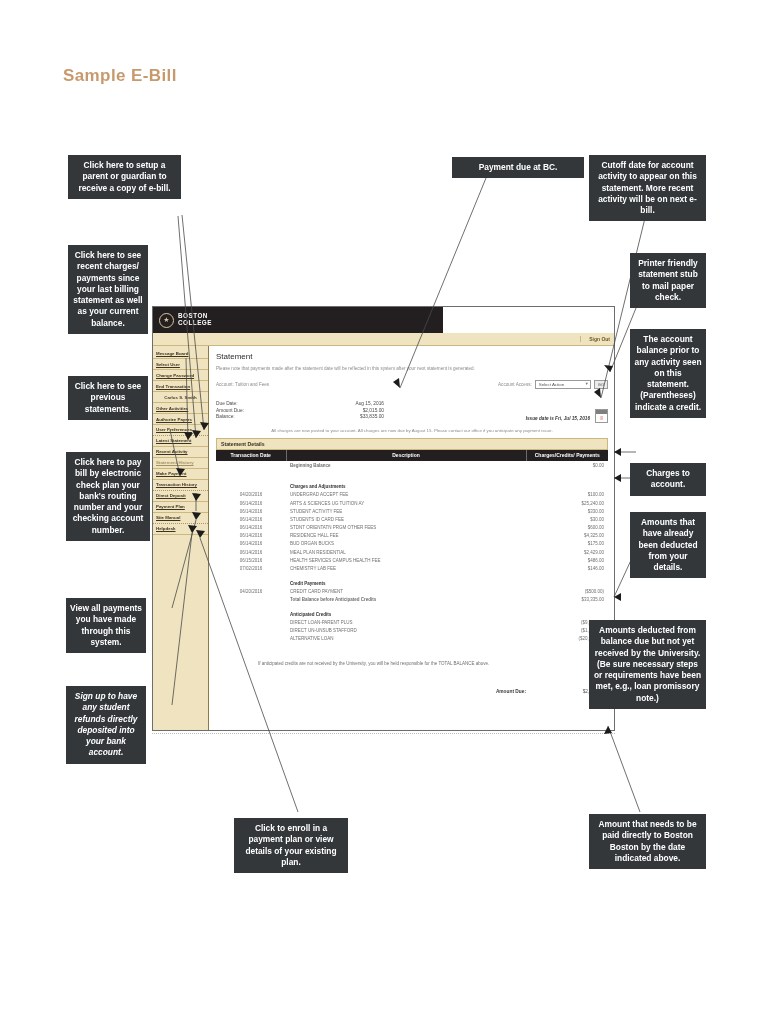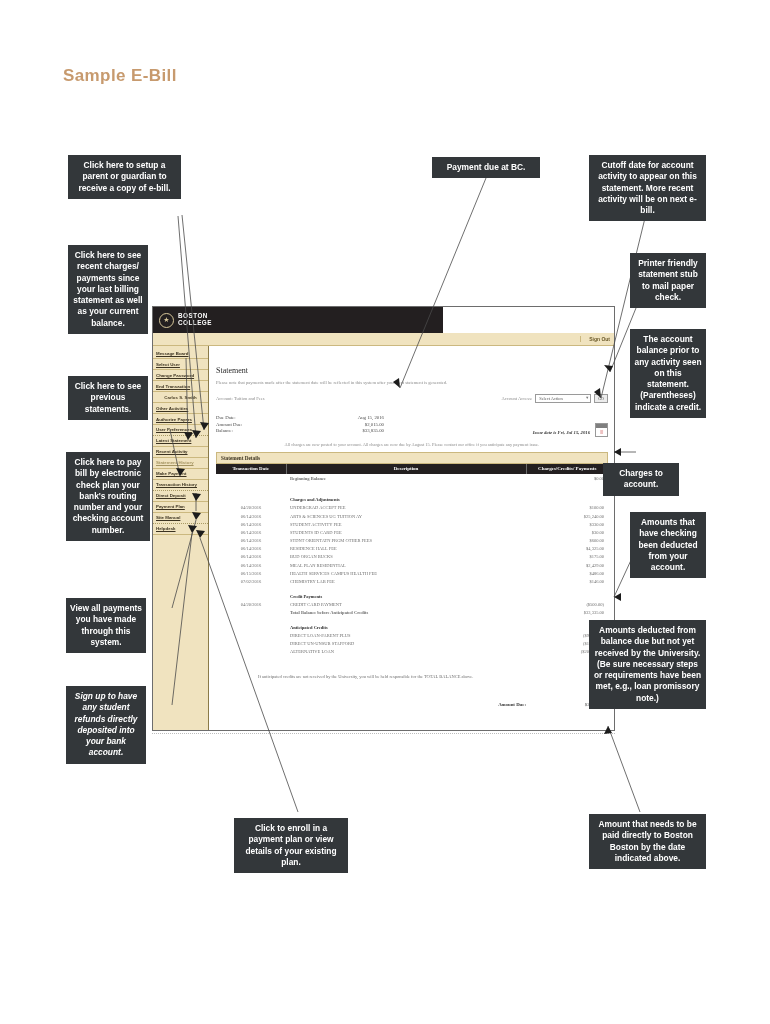--- a/index.html
+++ b/index.html
@@ -58,21 +58,21 @@
   .nav-item{
     font-size:4.4px;color:#3b3220;font-weight:bold;
     padding:2.6px 3px 2.4px 3px;
     border-bottom:1px solid #cbb87f;
     text-decoration:underline;
     white-space:nowrap;overflow:hidden;
   }
   .nav-item.dotted{border-bottom:1px dotted #a99a64;}
   .nav-item.user{text-decoration:none;text-align:center;color:#4a3f26;}
   .nav-item.muted{color:#a49461;}
-  .content{flex:1 1 auto;padding:20px 6px 0 7px;box-sizing:border-box;position:relative;font-family:Liberation Serif, serif;}
+  .content{flex:1 1 auto;padding:6px 6px 0 7px;box-sizing:border-box;position:relative;}
   .stmt-h{font-size:8px;color:#2b2b2b;margin:0 0 5px 0;font-weight:normal;}
   .note{font-size:4.6px;color:#8b8b8b;margin-bottom:9px;}
   .acct-row{display:flex;justify-content:space-between;align-items:center;margin-bottom:12px;}
   .acct-left{font-size:4.6px;color:#8b8b8b;}
   .acct-right{display:flex;align-items:center;gap:3px;font-size:4.6px;color:#8b8b8b;}
   .select-box{
     border:1px solid #9a9a9a;background:#fff;font-size:4.4px;color:#555;
     padding:1px 10px 1px 3px;position:relative;width:56px;box-sizing:border-box;
   }
   .select-box .caret{position:absolute;right:1px;top:0px;font-size:4px;color:#777;}
@@ -356,20 +356,20 @@
 </div>
 <div class="footer-dots"></div>
 
 <div class="callout" style="left:68px;top:155px;width:113px;text-align:center;">Click here to setup a parent or guardian to receive a copy of e-bill.</div>
 <div class="callout" style="left:68px;top:245px;width:80px;">Click here to see recent charges/ payments since your last billing statement as well as your current balance.</div>
 <div class="callout" style="left:68px;top:376px;width:80px;">Click here to see previous statements.</div>
 <div class="callout" style="left:66px;top:452px;width:84px;">Click here to pay bill by electronic check plan your bank's routing number and your checking account number.</div>
 <div class="callout" style="left:66px;top:598px;width:80px;">View all payments you have made through this system.</div>
 <div class="callout" style="left:66px;top:686px;width:80px;font-style:italic;">Sign up to have any student refunds directly deposited into your bank account.</div>
 <div class="callout" style="left:234px;top:818px;width:114px;">Click to enroll in a payment plan or view details of your existing plan.</div>
-<div class="callout" style="left:432px;top:157px;width:108px;">Payment due at BC.</div>
+<div class="callout" style="left:452px;top:157px;width:132px;">Payment due at BC.</div>
 <div class="callout" style="left:589px;top:155px;width:117px;">Cutoff date for account activity to appear on this statement. More recent activity will be on next e-bill.</div>
 <div class="callout" style="left:630px;top:253px;width:76px;">Printer friendly statement stub to mail paper check.</div>
 <div class="callout" style="left:630px;top:329px;width:76px;">The account balance prior to any activity seen on this statement. (Parentheses) indicate a credit.</div>
-<div class="callout" style="left:603px;top:463px;width:76px;">Charges to account.</div>
-<div class="callout" style="left:630px;top:512px;width:76px;">Amounts that have checking been deducted from your account.</div>
+<div class="callout" style="left:630px;top:463px;width:76px;">Charges to account.</div>
+<div class="callout" style="left:630px;top:512px;width:76px;">Amounts that have already been deducted from your details.</div>
 <div class="callout" style="left:589px;top:620px;width:117px;">Amounts deducted from balance due but not yet received by the University. (Be sure necessary steps or requirements have been met, e.g., loan promissory note.)</div>
 <div class="callout" style="left:589px;top:814px;width:117px;">Amount that needs to be paid directly to Boston Boston by the date indicated above.</div>
 
 </body></html>

